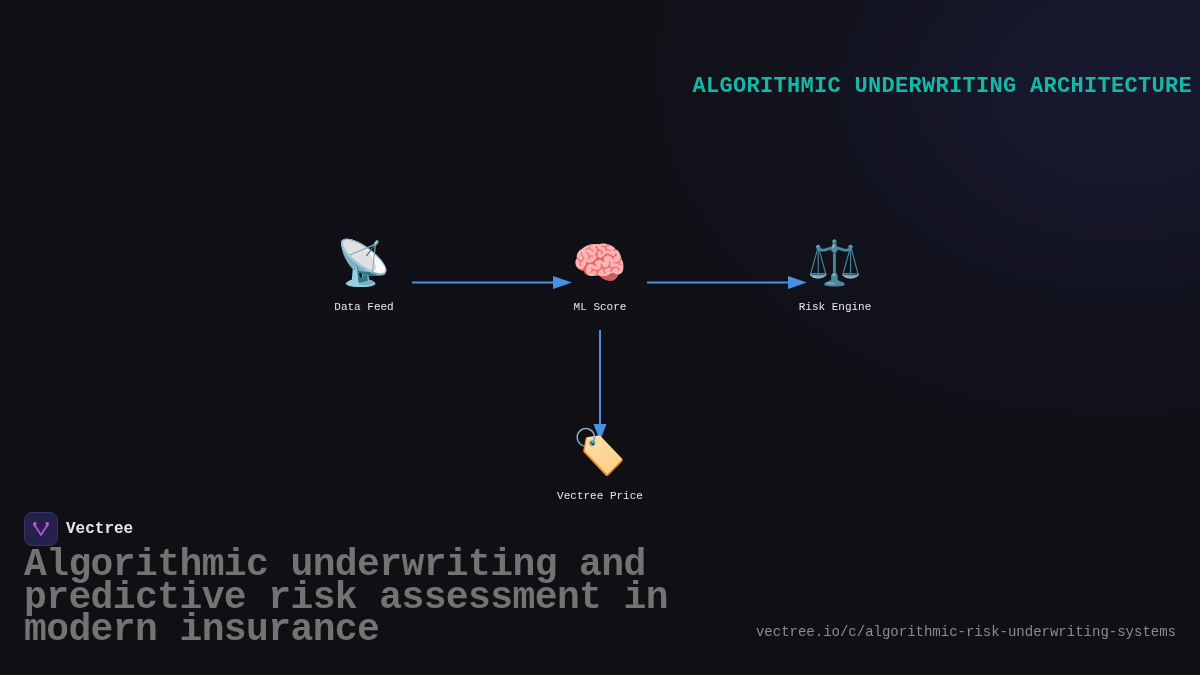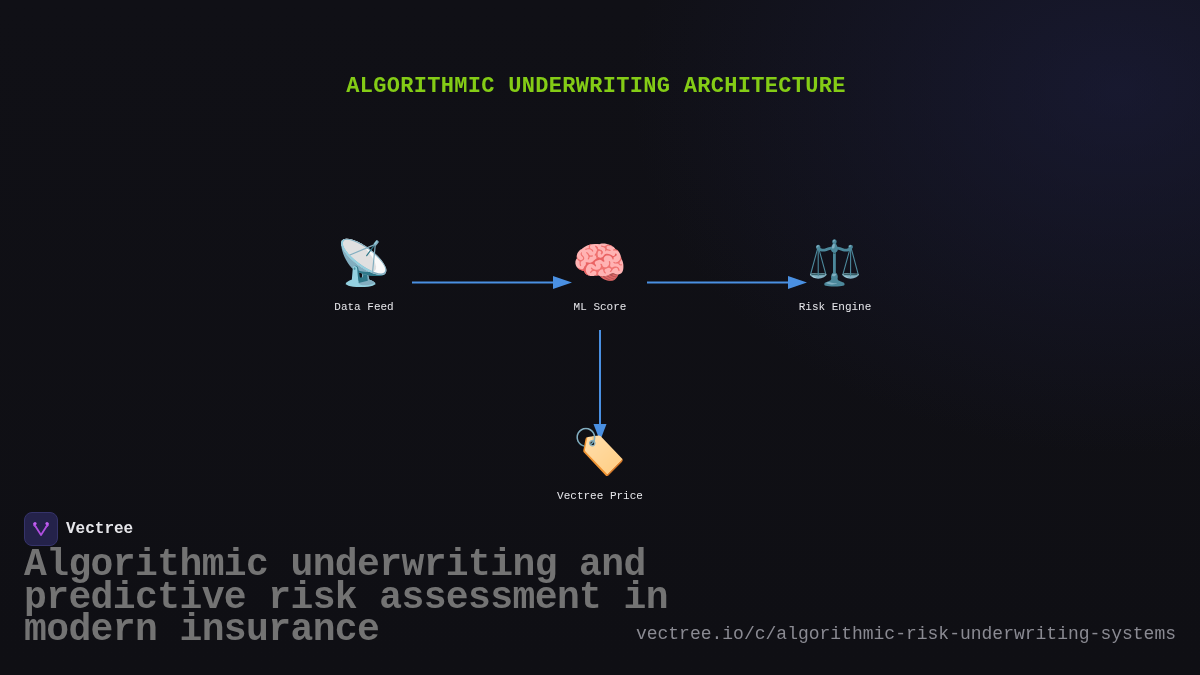--- a/index.html
+++ b/index.html
@@ -9,21 +9,21 @@
       font-family: "Liberation Mono", "DejaVu Sans Mono", monospace;
     }
     .bg-glow {
       position: absolute; inset: 0;
       background:
         radial-gradient(ellipse 700px 520px at 1120px 90px, rgba(30,32,68,0.55), rgba(20,20,40,0.0) 70%),
         linear-gradient(180deg, #101016 0%, #0f0f14 100%);
     }
     .diagram-title {
       position: absolute; left: 0; right: 8px; top: 74px;
-      text-align: center; color: #84cc16;
+      text-align: right; color: #14b8a6;
       font-family: "Liberation Mono", "DejaVu Sans Mono", monospace;
       font-weight: bold; font-size: 22px; letter-spacing: 0.3px;
     }
     .node {
       position: absolute; width: 140px; text-align: center;
     }
     .node-icon {
       display: block; font-size: 44px; line-height: 52px; height: 52px;
       font-family: "DejaVu Sans", sans-serif;
     }
@@ -44,21 +44,21 @@
       color: #e6e6ea; font-weight: bold; font-size: 16px;
       font-family: "Liberation Mono", "DejaVu Sans Mono", monospace;
     }
     .headline {
       position: absolute; left: 24px; top: 549px; width: 700px; margin: 0;
       color: #737373; font-weight: bold; font-size: 38px; line-height: 32.5px;
       font-family: "Liberation Mono", "DejaVu Sans Mono", monospace;
       letter-spacing: -0.6px;
     }
     .url {
-      position: absolute; right: 24px; top: 624px; color: #8a8a92; font-size: 18px;
+      position: absolute; right: 24px; top: 624px; color: #8a8a92; font-size: 14px;
       font-family: "Liberation Mono", "DejaVu Sans Mono", monospace;
     }
   </style>
 </head>
 <body>
 
 <div class="bg-glow"></div>
 
 <div class="diagram-title">ALGORITHMIC UNDERWRITING ARCHITECTURE</div>
 

